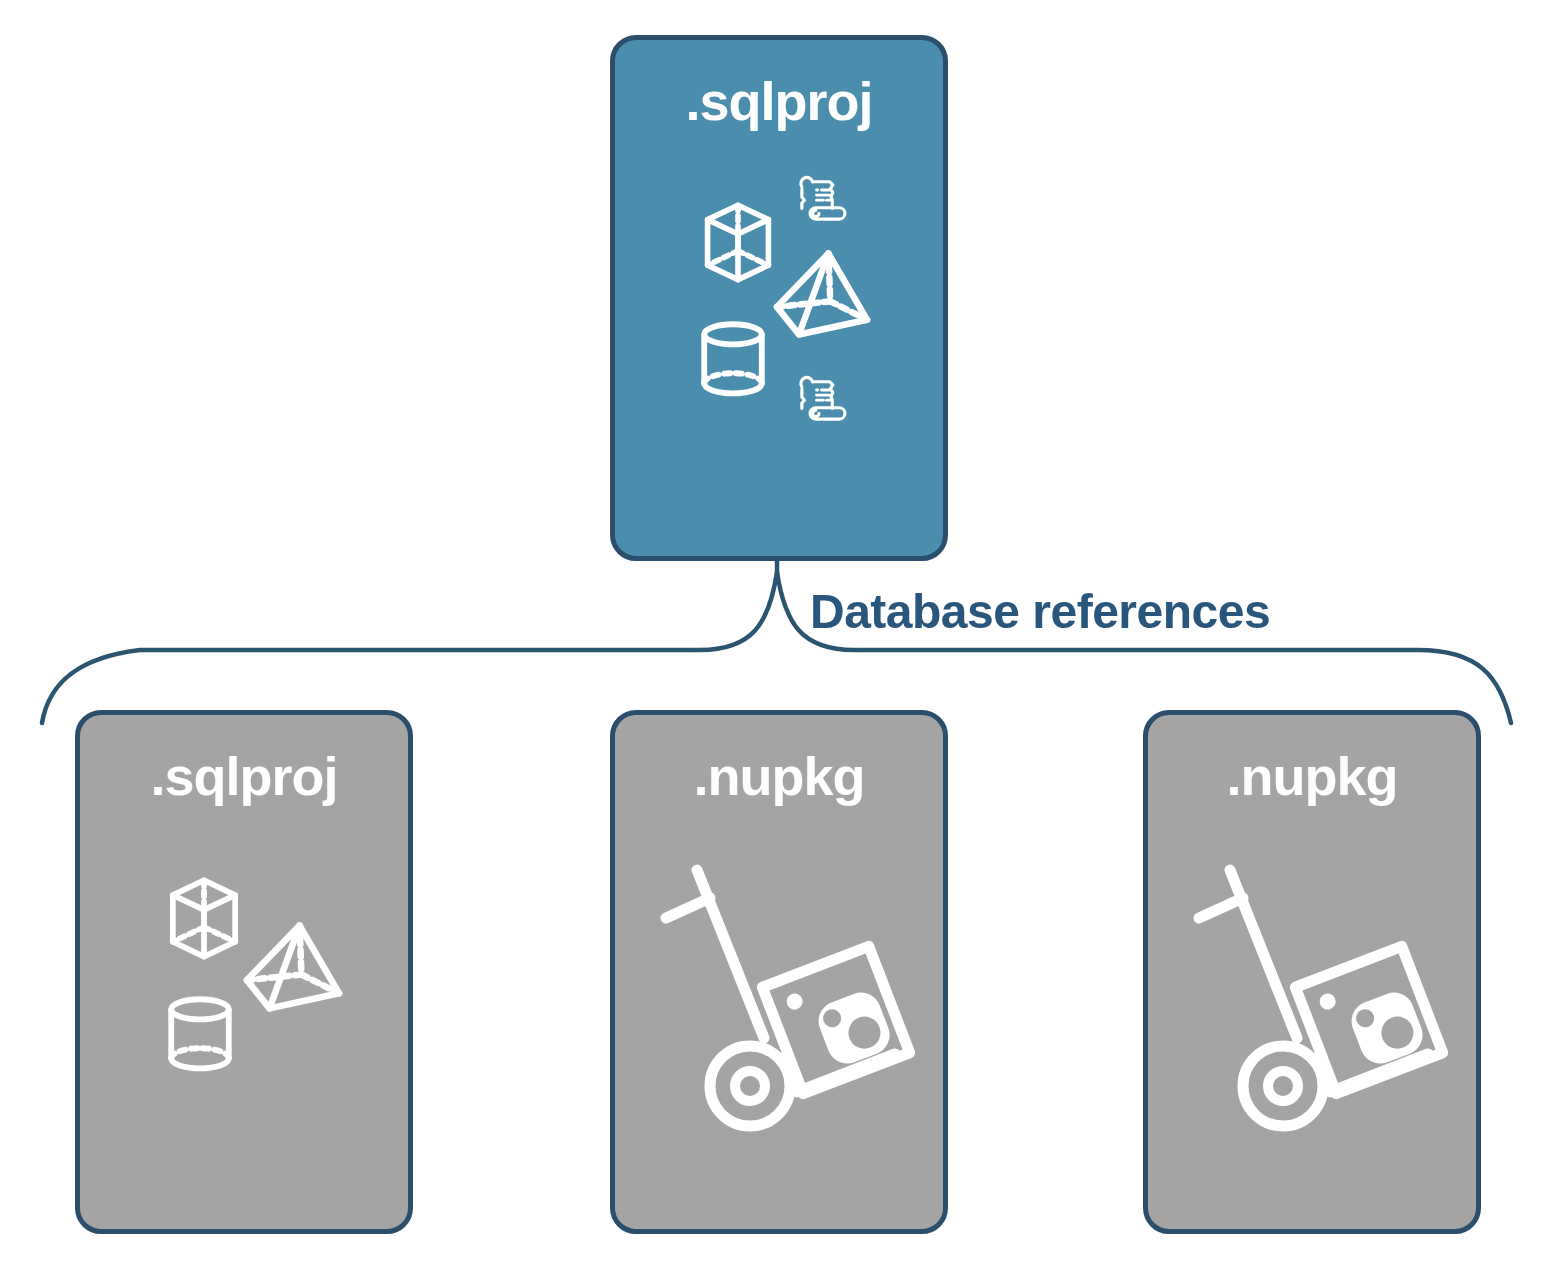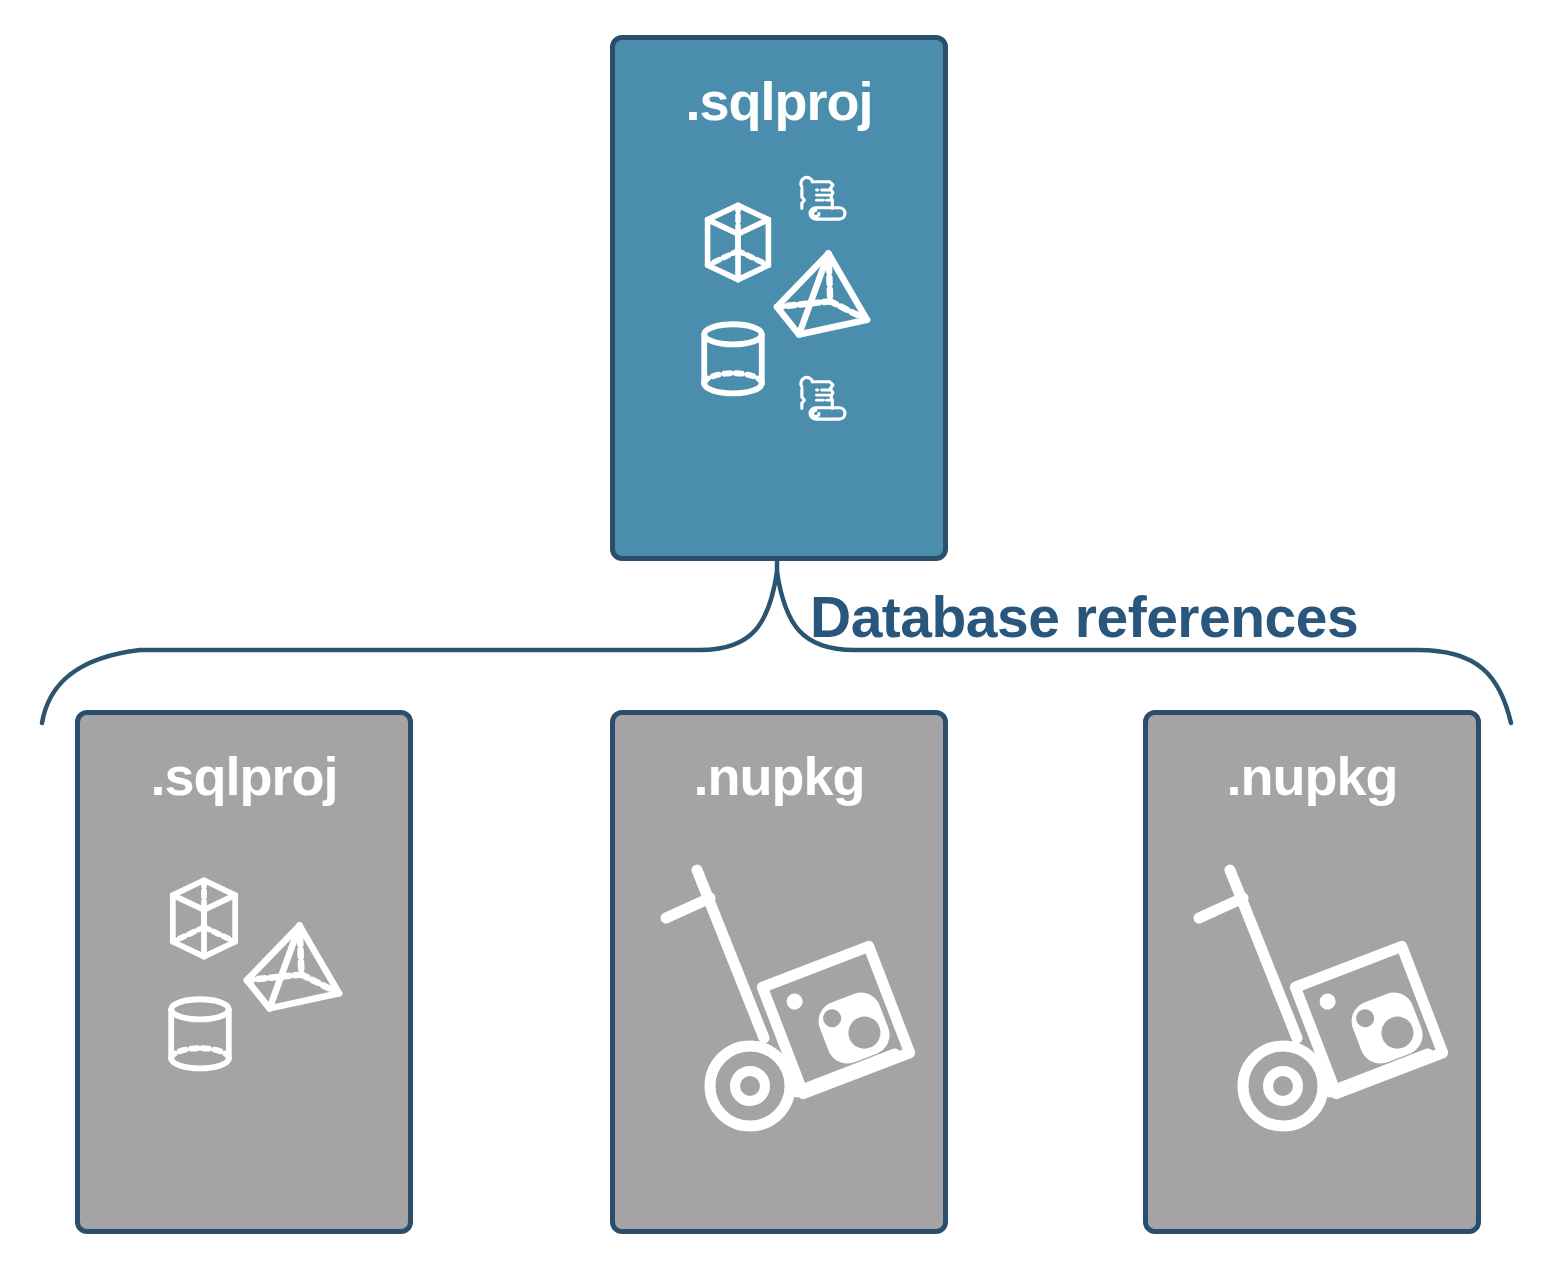--- a/index.html
+++ b/index.html
@@ -9,38 +9,38 @@
     --connector:#2a546f;
     --connector-text:#29567d;
     --card-text:#ffffff;
     --bg:#ffffff;
   }
   html,body{margin:0;padding:0;background:var(--bg);}
   .canvas{
     position:relative;width:1566px;height:1274px;background:var(--bg);
     overflow:hidden;font-family:"Liberation Sans",sans-serif;
   }
-  .card{position:absolute;border:5px solid var(--border);border-radius:12px;box-sizing:border-box;}
+  .card{position:absolute;border:5px solid var(--border);border-radius:26px;box-sizing:border-box;}
   .card.root{left:610px;top:35px;width:338px;height:526px;background:var(--root-fill);}
   .card.child{top:710px;width:338px;height:524px;background:var(--child-fill);}
   .card.child.c0{left:75px;}
   .card.child.c1{left:610px;}
   .card.child.c2{left:1143px;}
   .card-title{
     position:absolute;left:0;top:30px;width:100%;text-align:center;
     font-size:54px;font-weight:700;color:var(--card-text);letter-spacing:-1px;
   }
   .cluster-svg{position:absolute;}
   .root .cluster-svg{left:73px;top:123px;}
   .child .cluster-svg{left:75px;top:155px;}
   .dolly-svg{position:absolute;left:43px;top:137px;}
   .brace-svg{position:absolute;left:0;top:0;pointer-events:none;}
   .rel-label{
     position:absolute;left:810px;top:584px;width:540px;
-    font-size:57px;font-weight:700;color:var(--connector-text);
+    font-size:48px;font-weight:700;color:var(--connector-text);
     letter-spacing:-0.5px;white-space:nowrap;
   }
   .icon-stroke{stroke:#fff;fill:none;stroke-linejoin:round;stroke-linecap:round;}
 </style>
 </head>
 <body>
 
 <svg width="0" height="0" style="position:absolute" aria-hidden="true">
   <defs>
     <symbol id="icon-cube" viewBox="0 0 100 100">

